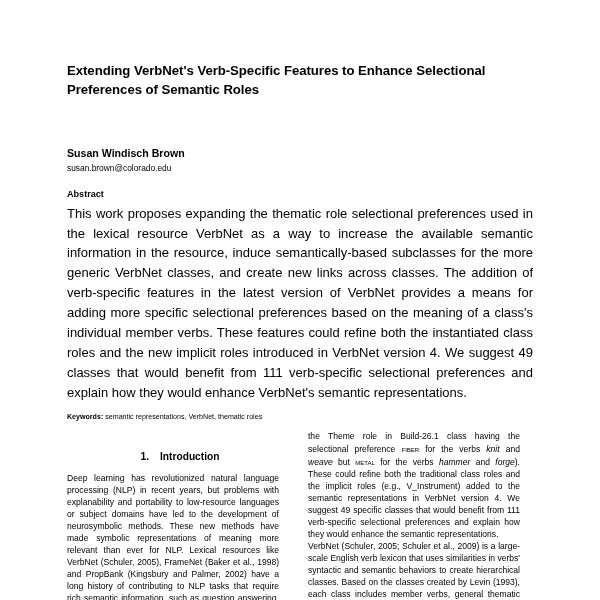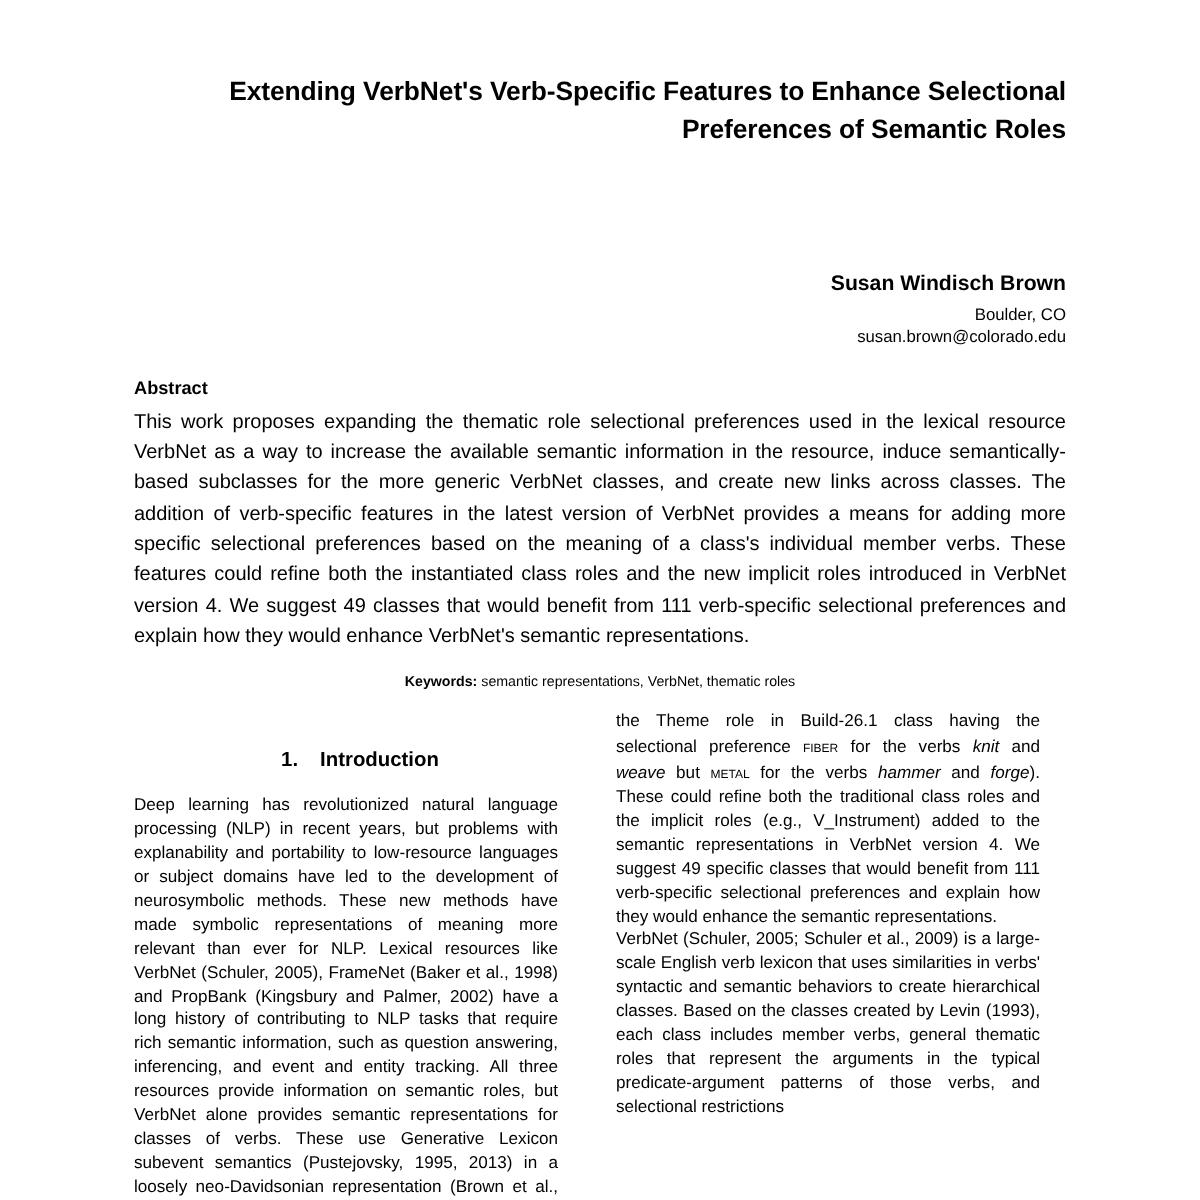--- a/index.html
+++ b/index.html
@@ -22,32 +22,32 @@
     height: 600px;
     background: #ffffff;
     box-sizing: border-box;
     padding: 0 67px;
     overflow: hidden;
   }
 
   
   .title {
     margin: 0;
-    padding-top: 37px;
+    padding-top: 62px;
     font-size: 13.2px;
     font-weight: bold;
     line-height: 1.42;
-    text-align: right;
+    text-align: left;
     letter-spacing: -0.05px;
   }
 
   
   .author-block {
-    margin-top: 61px;
-    text-align: right;
+    margin-top: 47px;
+    text-align: left;
     line-height: 1.33;
   }
   .author-name {
     font-size: 10.6px;
     font-weight: bold;
     margin-bottom: 2px;
   }
   .author-affil,
   .author-loc,
   .author-email {
@@ -56,31 +56,30 @@
   }
 
   
   .abstract-heading {
     margin-top: 15px;
     margin-bottom: 5px;
     font-size: 9.1px;
     font-weight: bold;
   }
   .abstract-body {
-    font-size: 10px;
+    font-size: 13px;
     line-height: 1.53;
     text-align: justify;
     text-justify: inter-word;
   }
 
   .keywords {
     margin-top: 10px;
     font-size: 7.1px;
     line-height: 1.5;
-    text-align: center;
   }
   .keywords .kw-label {
     font-weight: bold;
   }
 
   
   .columns {
     display: flex;
     margin-top: 8px;
     gap: 15px;
@@ -124,21 +123,20 @@
 </style>
 </head>
 <body>
 
 <div class="page">
 
   <h1 class="title">Extending VerbNet's Verb-Specific Features to Enhance Selectional Preferences of Semantic Roles</h1>
 
   <div class="author-block">
     <div class="author-name">Susan Windisch Brown</div>
-    <div class="author-loc">Boulder, CO</div>
     <div class="author-email">susan.brown@colorado.edu</div>
   </div>
 
   <div class="abstract-heading">Abstract</div>
   <div class="abstract-body">This work proposes expanding the thematic role selectional preferences used in the lexical resource VerbNet as a way to increase the available semantic information in the resource, induce semantically-based subclasses for the more generic VerbNet classes, and create new links across classes. The addition of verb-specific features in the latest version of VerbNet provides a means for adding more specific selectional preferences based on the meaning of a class's individual member verbs. These features could refine both the instantiated class roles and the new implicit roles introduced in VerbNet version 4. We suggest 49 classes that would benefit from 111 verb-specific selectional preferences and explain how they would enhance VerbNet's semantic representations.</div>
 
   <div class="keywords">
     <span class="kw-label">Keywords:</span>
     <span>semantic representations, VerbNet, thematic roles</span>
   </div>

